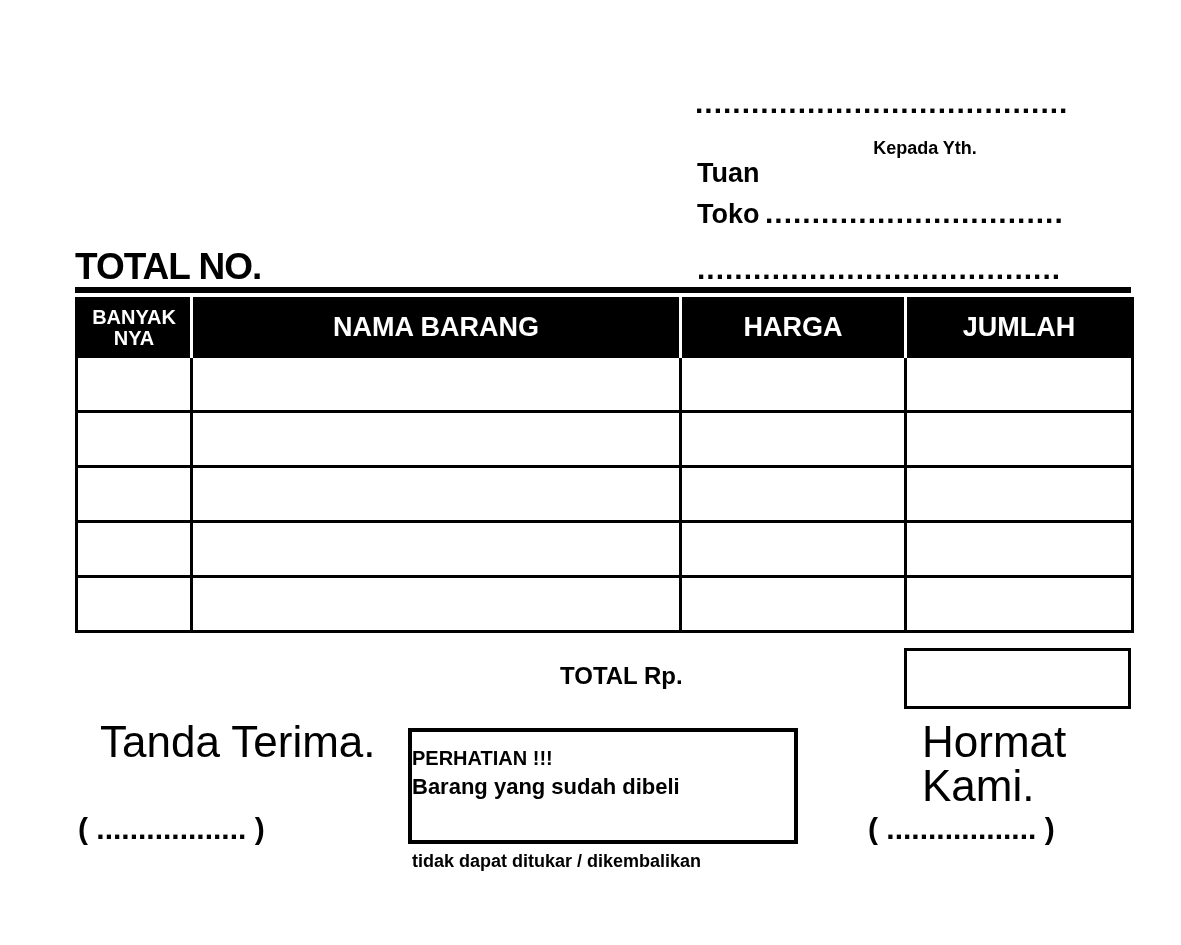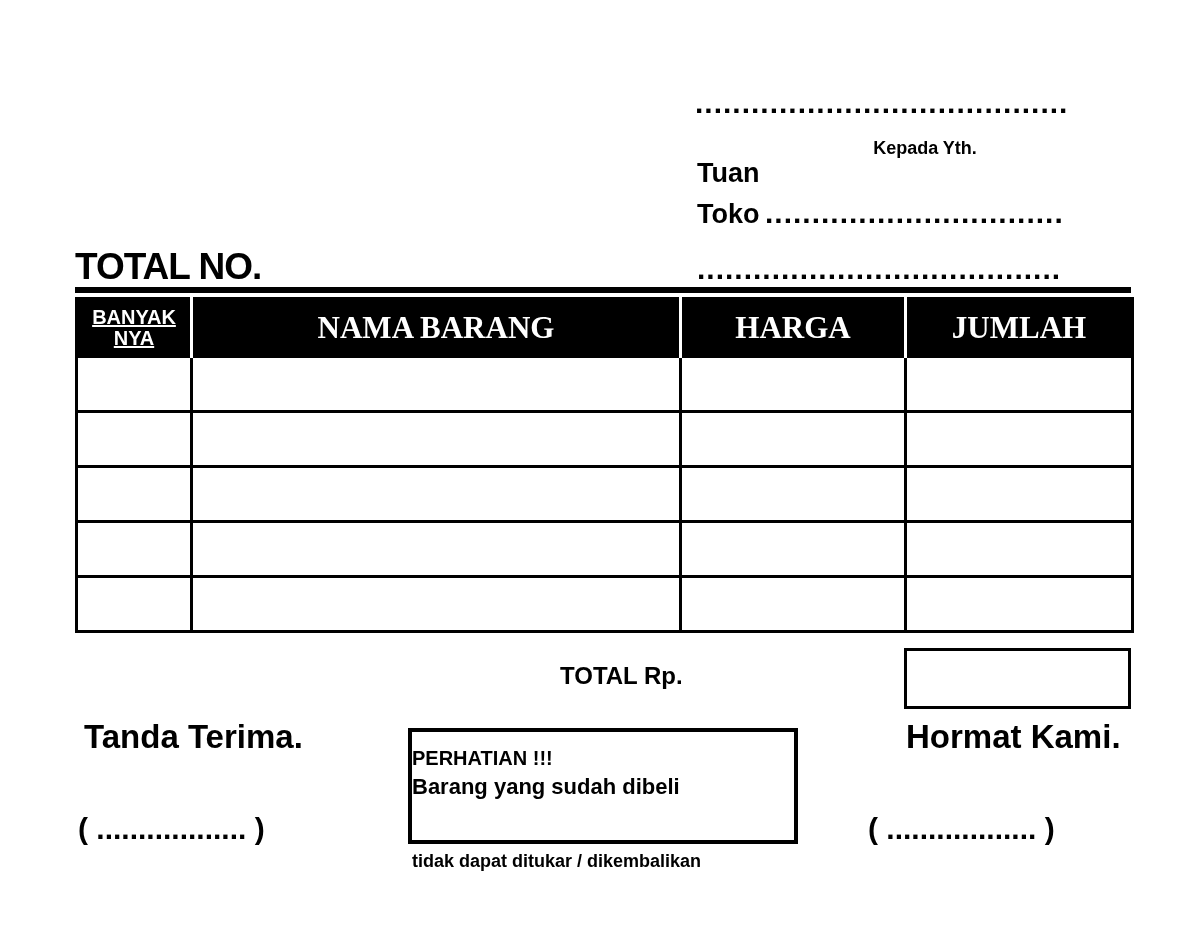--- a/index.html
+++ b/index.html
@@ -44,22 +44,22 @@
   }
   table.nota th {
     background: #000;
     color: #fff;
     height: 58px;
     text-align: center;
     vertical-align: middle;
     font-weight: 700;
   }
   table.nota th.sep { border-left: 3px solid #fff; }
-  th .th-big { font-size: 31px; letter-spacing: 0; font-family: Liberation Serif, serif; }
-  th .th-small { font-size: 20px; line-height: 1.05; display: block; text-decoration: underline; }
+  th .th-big { font-size: 27px; letter-spacing: 0; }
+  th .th-small { font-size: 20px; line-height: 1.05; display: block; }
   table.nota td {
     border: 3px solid #000;
     height: 55px;
     background: #fff;
   }
   table.nota { border: 3px solid #000; }
 
   .total-label {
     font-size: 24px;
     font-weight: 700;
@@ -70,21 +70,21 @@
   }
   .total-box {
     left: 904px;
     top: 648px;
     width: 227px;
     height: 61px;
     border: 3px solid #000;
     background: #fff;
   }
 
-  .sign-title { font-size: 33px; font-weight: 700; line-height: 1; }
+  .sign-title { font-size: 44px; font-weight: 400; line-height: 1; margin-left: 16px; }
   .signature {
     font-size: 30px;
     font-weight: 700;
     white-space: nowrap;
     line-height: 1;
   }
 
   .notice-box {
     left: 408px;
     top: 728px;

